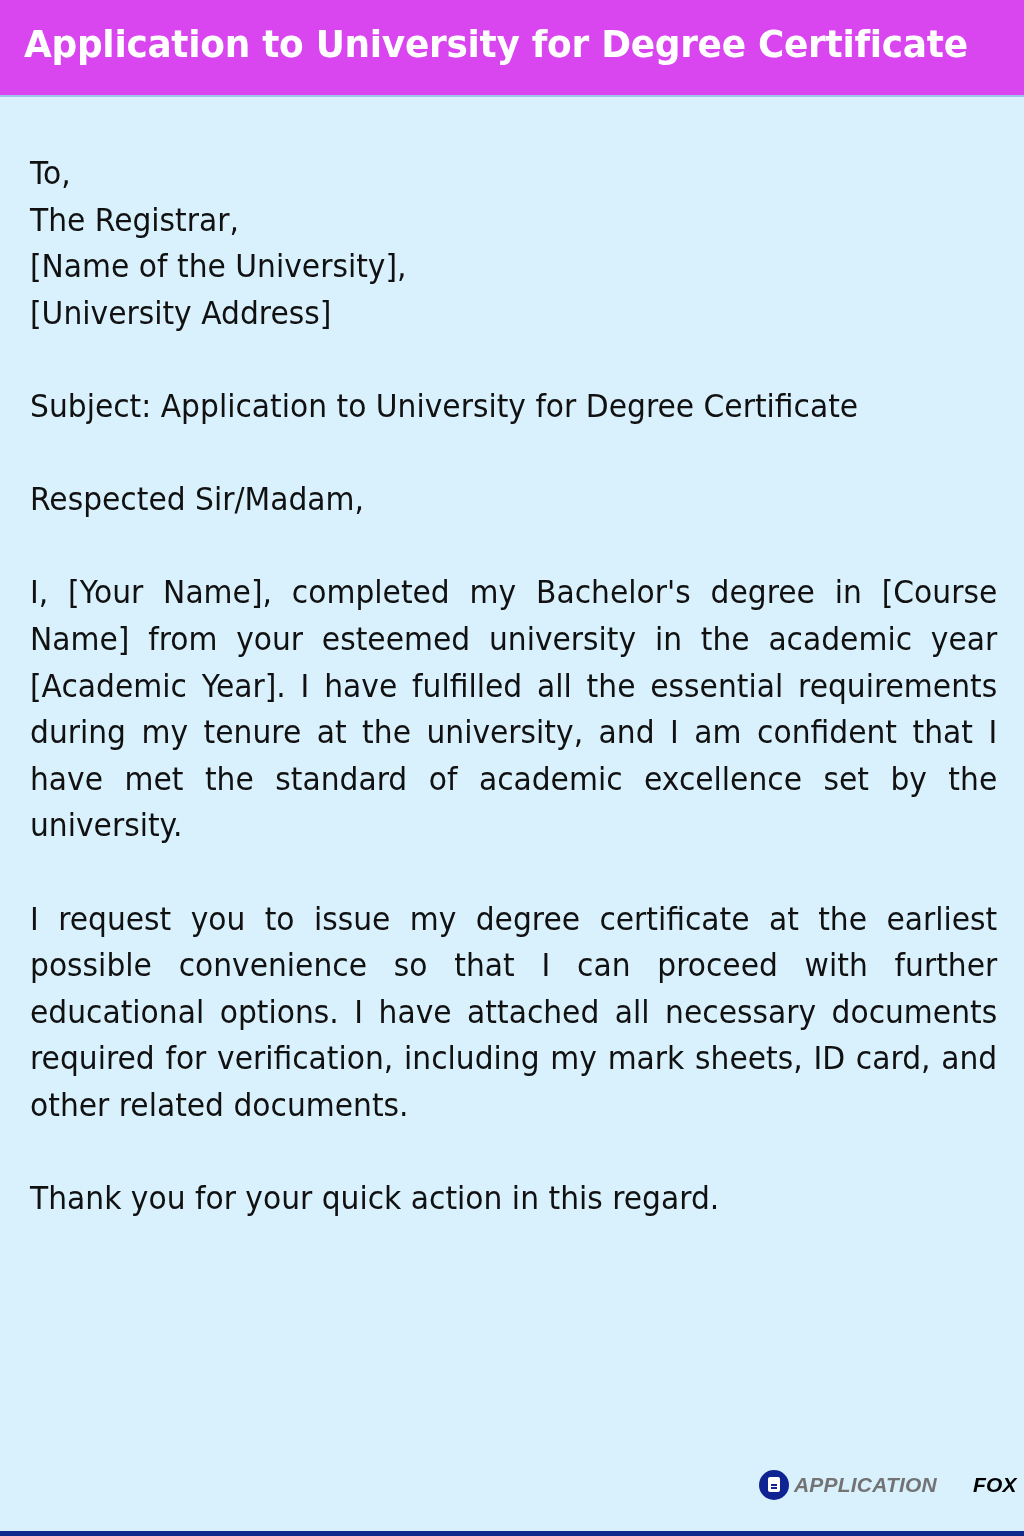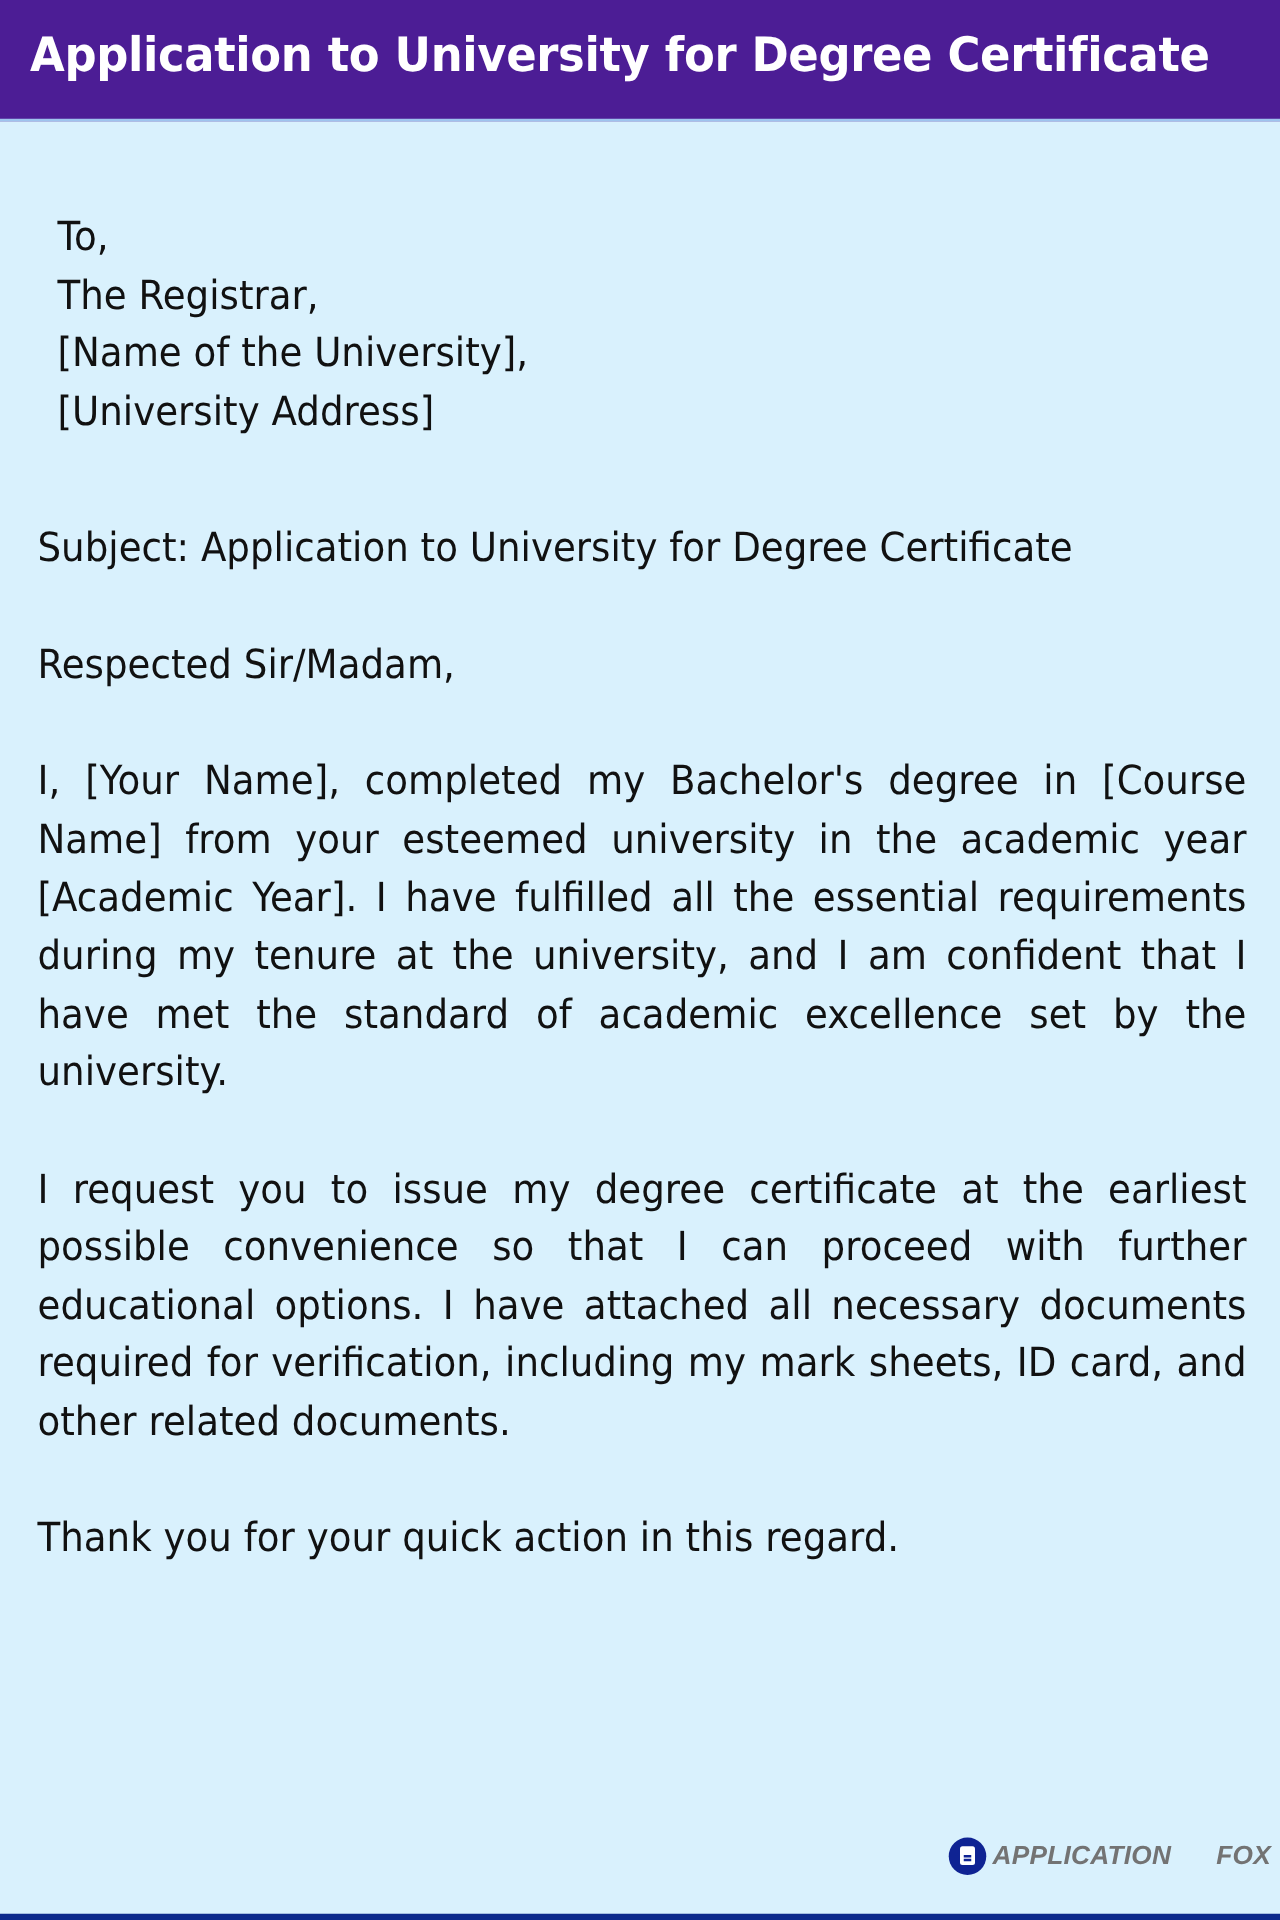--- a/index.html
+++ b/index.html
@@ -5,38 +5,38 @@
   html, body { margin:0; padding:0; }
   body {
     width:1024px; height:1536px; overflow:hidden;
     background:#d9f1fd;
     font-family:"Liberation Sans", "DejaVu Sans", sans-serif;
     color:#111;
     position:relative;
   }
   .header {
     position:absolute; left:0; top:0; width:1024px; height:97px;
-    background:#4c1d95;
+    background:#d946ef;
     border-bottom:2px solid #9fc4ee;
     box-sizing:border-box;
   }
   .header-title {
     position:absolute; left:24px; top:22px;
     font-family:"DejaVu Sans", sans-serif;
     font-weight:bold; font-size:38px; color:#ffffff;
     letter-spacing:-0.3px; white-space:nowrap;
     transform:scaleX(0.945); transform-origin:left center;
   }
   .letter {
     position:absolute; left:30px; top:150px; width:967px;
     font-family:"DejaVu Sans", sans-serif;
     font-size:32px; line-height:46.6px;
   }
   .line { display:block; white-space:nowrap; transform:scaleX(0.93); transform-origin:left center; }
-  .block { margin:16px; }
+  .block { margin:0; }
   .gap { height:46.6px; }
   .para {
     text-align:justify; text-align-last:left;
     font-size:32px; line-height:46.6px;
     width:1040px; transform:scaleX(0.93); transform-origin:left top;
   }
   .logo {
     position:absolute; left:759px; top:1469px; height:32px;
     display:flex; align-items:center;
   }
@@ -51,21 +51,21 @@
   .logo-icon .doc::before, .logo-icon .doc::after {
     content:""; position:absolute; left:3px; width:6px; height:2px; background:#0f2393;
   }
   .logo-icon .doc::before { top:7px; }
   .logo-icon .doc::after { top:10px; }
   .logo-text {
     font-family:"Liberation Sans", sans-serif; font-weight:bold; font-style:italic;
     font-size:21px; letter-spacing:0.2px;
   }
   .logo-a { color:#737373; }
-  .logo-b { color:#737373;padding-left:36px; }
+  .logo-b { color:#000000;padding-left:36px; }
   .footer-bar {
     position:absolute; left:0; bottom:0; width:1024px; height:5px; background:#0d2a8c;
   }
 </style>
 </head>
 <body>
 
 <div class="header">
   <div class="header-title">Application to University for Degree Certificate</div>
 </div>

